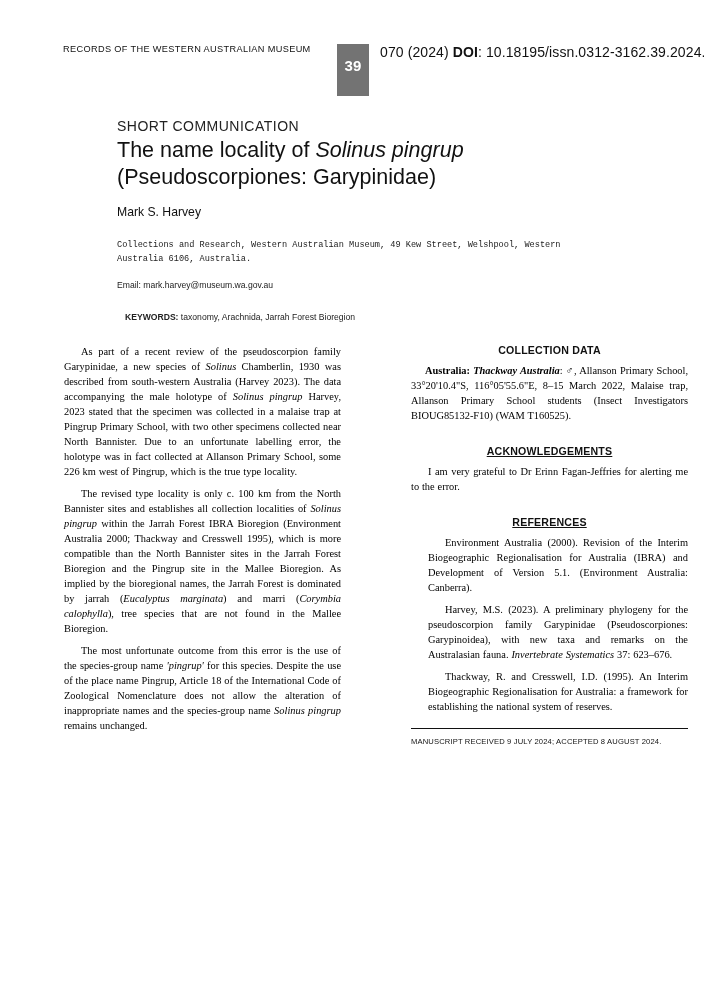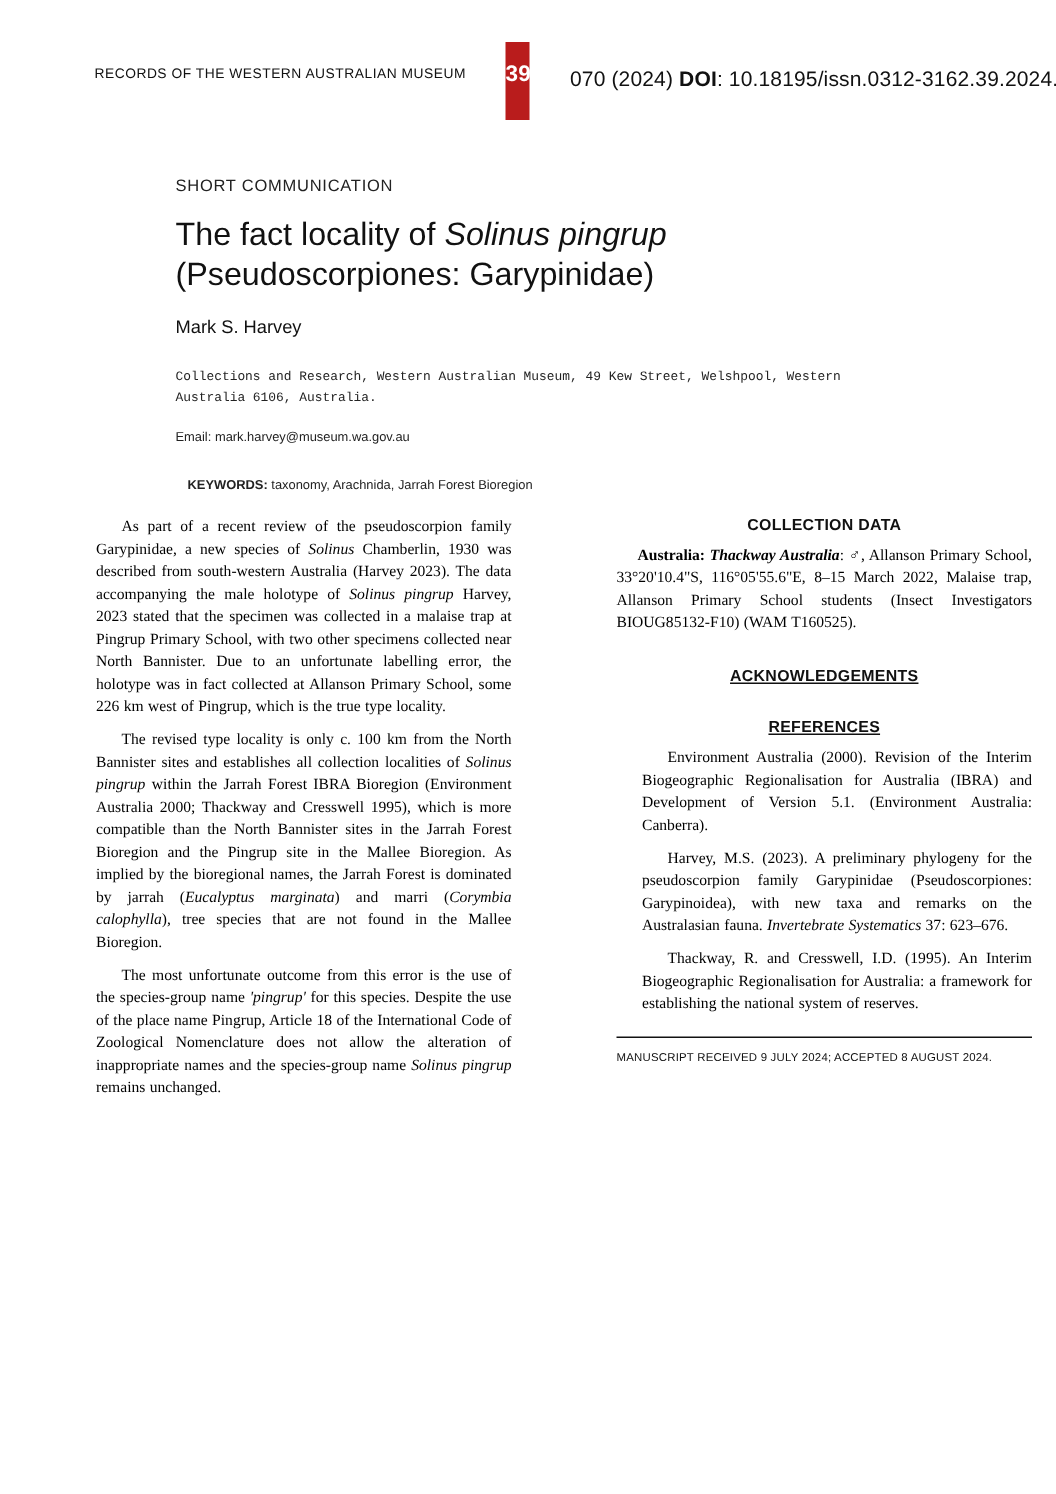--- a/index.html
+++ b/index.html
@@ -36,24 +36,24 @@
     font-family: "Liberation Sans", sans-serif;
     font-weight: normal;
     font-size: 9.2px;
     letter-spacing: 0.35px;
     color: #111111;
     white-space: nowrap;
   }
   .volume-badge {
     position: absolute;
     left: 337px;
-    top: 0px;
-    width: 16px;
+    top: 16px;
+    width: 32px;
     height: 52px;
-    background: #b91c1c;
+    background: #737373;
     color: #ffffff;
   }
   .volume-badge span {
     position: absolute;
     left: 0;
     right: 0;
     top: 13px;
     text-align: center;
     font-family: "Liberation Sans", sans-serif;
     font-weight: bold;
@@ -74,25 +74,25 @@
 
   
   .titleblock {
     position: absolute;
     left: 117px;
     top: 118px;
     width: 500px;
   }
   .kicker {
     font-family: "Liberation Sans", sans-serif;
-    font-size: 11px;
+    font-size: 14px;
     font-weight: normal;
     letter-spacing: 0.5px;
     color: #222222;
-    margin-bottom: 13px;
+    margin-bottom: 3px;
   }
   .doc-title {
     font-family: "Liberation Sans", sans-serif;
     font-size: 21.5px;
     line-height: 27px;
     font-weight: normal;
     color: #111111;
     margin: 0 0 14px 0;
     max-width: 420px;
   }
@@ -205,21 +205,21 @@
 
     <div class="runhead-doi">
       <span>070 (2024) </span><b>DOI</b><span>: 10.18195/issn.0312-3162.39.2024.070</span>
     </div>
   </div>
 
   <div class="titleblock">
     <div class="kicker">SHORT COMMUNICATION</div>
 
     <h1 class="doc-title">
-      <span>The fact locality of </span><i>Solinus pingrup</i><br>
+      <span>The name locality of </span><i>Solinus pingrup</i><br>
       <span>(Pseudoscorpiones: Garypinidae)</span>
     </h1>
 
     <div class="author">Mark S. Harvey</div>
 
     <div class="affil">Collections and Research, Western Australian Museum, 49 Kew Street, Welshpool, Western Australia 6106, Australia.</div>
 
     <div class="email">Email: mark.harvey@museum.wa.gov.au</div>
 
     <div class="keywords">
@@ -242,20 +242,21 @@
     <div class="col col-right">
 
       <h2 class="sec">COLLECTION DATA</h2>
 
       <div class="collection">
         <p><b>Australia:</b><i><b> Thackway Australia</b></i><span>: ♂, Allanson Primary School, 33°20'10.4"S, 116°05'55.6"E, 8–15 March 2022, Malaise trap, Allanson Primary School students (Insect Investigators BIOUG85132-F10) (WAM T160525).</span></p>
       </div>
 
       <h2 class="sec spaced">ACKNOWLEDGEMENTS</h2>
 
+      <p>I am very grateful to Dr Erinn Fagan-Jeffries for alerting me to the error.</p>
 
       <h2 class="sec spaced">REFERENCES</h2>
 
       <div class="reflist">
 
         <p class="ref"><span>Environment Australia (2000). Revision of the Interim Biogeographic Regionalisation for Australia (IBRA) and Development of Version 5.1. (Environment Australia: Canberra).</span><i></i><span></span></p>
 
         <p class="ref"><span>Harvey, M.S. (2023). A preliminary phylogeny for the pseudoscorpion family Garypinidae (Pseudoscorpiones: Garypinoidea), with new taxa and remarks on the Australasian fauna. </span><i>Invertebrate Systematics</i><span> 37: 623–676.</span></p>
 
         <p class="ref"><span>Thackway, R. and Cresswell, I.D. (1995). An Interim Biogeographic Regionalisation for Australia: a framework for establishing the national system of reserves.</span><i></i><span></span></p>

